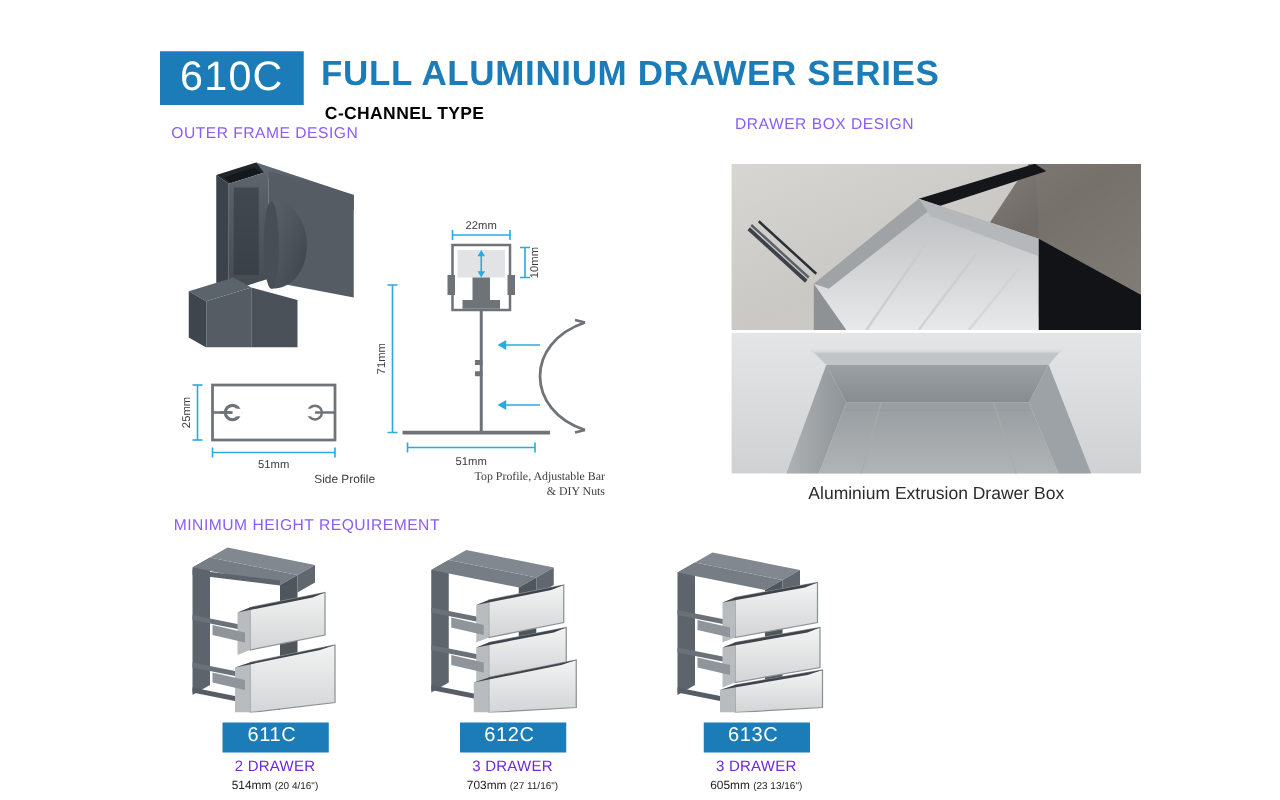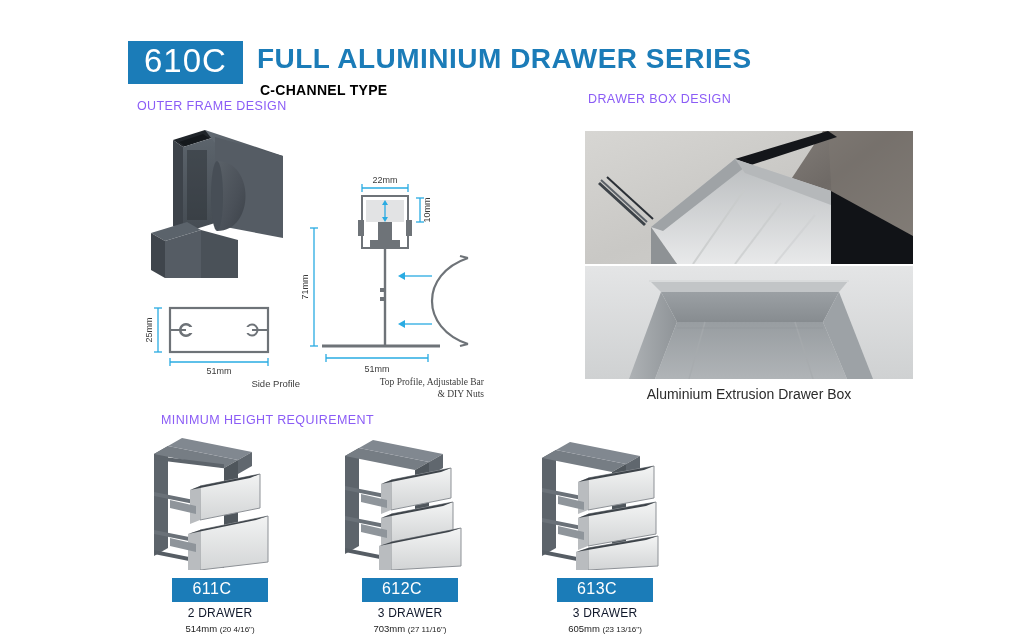--- a/index.html
+++ b/index.html
@@ -58,21 +58,21 @@
   .section-heading {
     position: absolute;
     color: #8b5cf6;
     font-size: 12.5px;
     font-weight: normal;
     letter-spacing: 0.4px;
     white-space: nowrap;
   }
   #heading-outer-frame { left: 137px; top: 99px; }
   #heading-drawer-box  { left: 588px; top: 92px; }
-  #heading-min-height  { left: 139px; top: 413px; margin-left: 22px; }
+  #heading-min-height  { left: 139px; top: 413px; }
 
   
   #frame-render {
     position: absolute;
     left: 143px;
     top: 128px;
     width: 150px;
     height: 150px;
   }
 
@@ -139,26 +139,26 @@
 
   .model-code {
     display: block;
     margin: 8px auto 0 auto;
     background: #1b7cb8;
     color: #ffffff;
     font-size: 16px;
     letter-spacing: 0.5px;
     text-align: center;
     width: 80px;
-    padding: 1px 16px 3px 0;
+    padding: 1px 5px 3px 0;
     line-height: 20px;
   }
   .model-drawers {
     text-align: center;
-    color: #0f172a;
+    color: #6d28d9;
     font-size: 12px;
     margin-top: 4px;
     letter-spacing: 0.2px;
   }
   .model-size {
     text-align: center;
     color: #1c1c1c;
     font-size: 9.5px;
     margin-top: 3px;
   }

